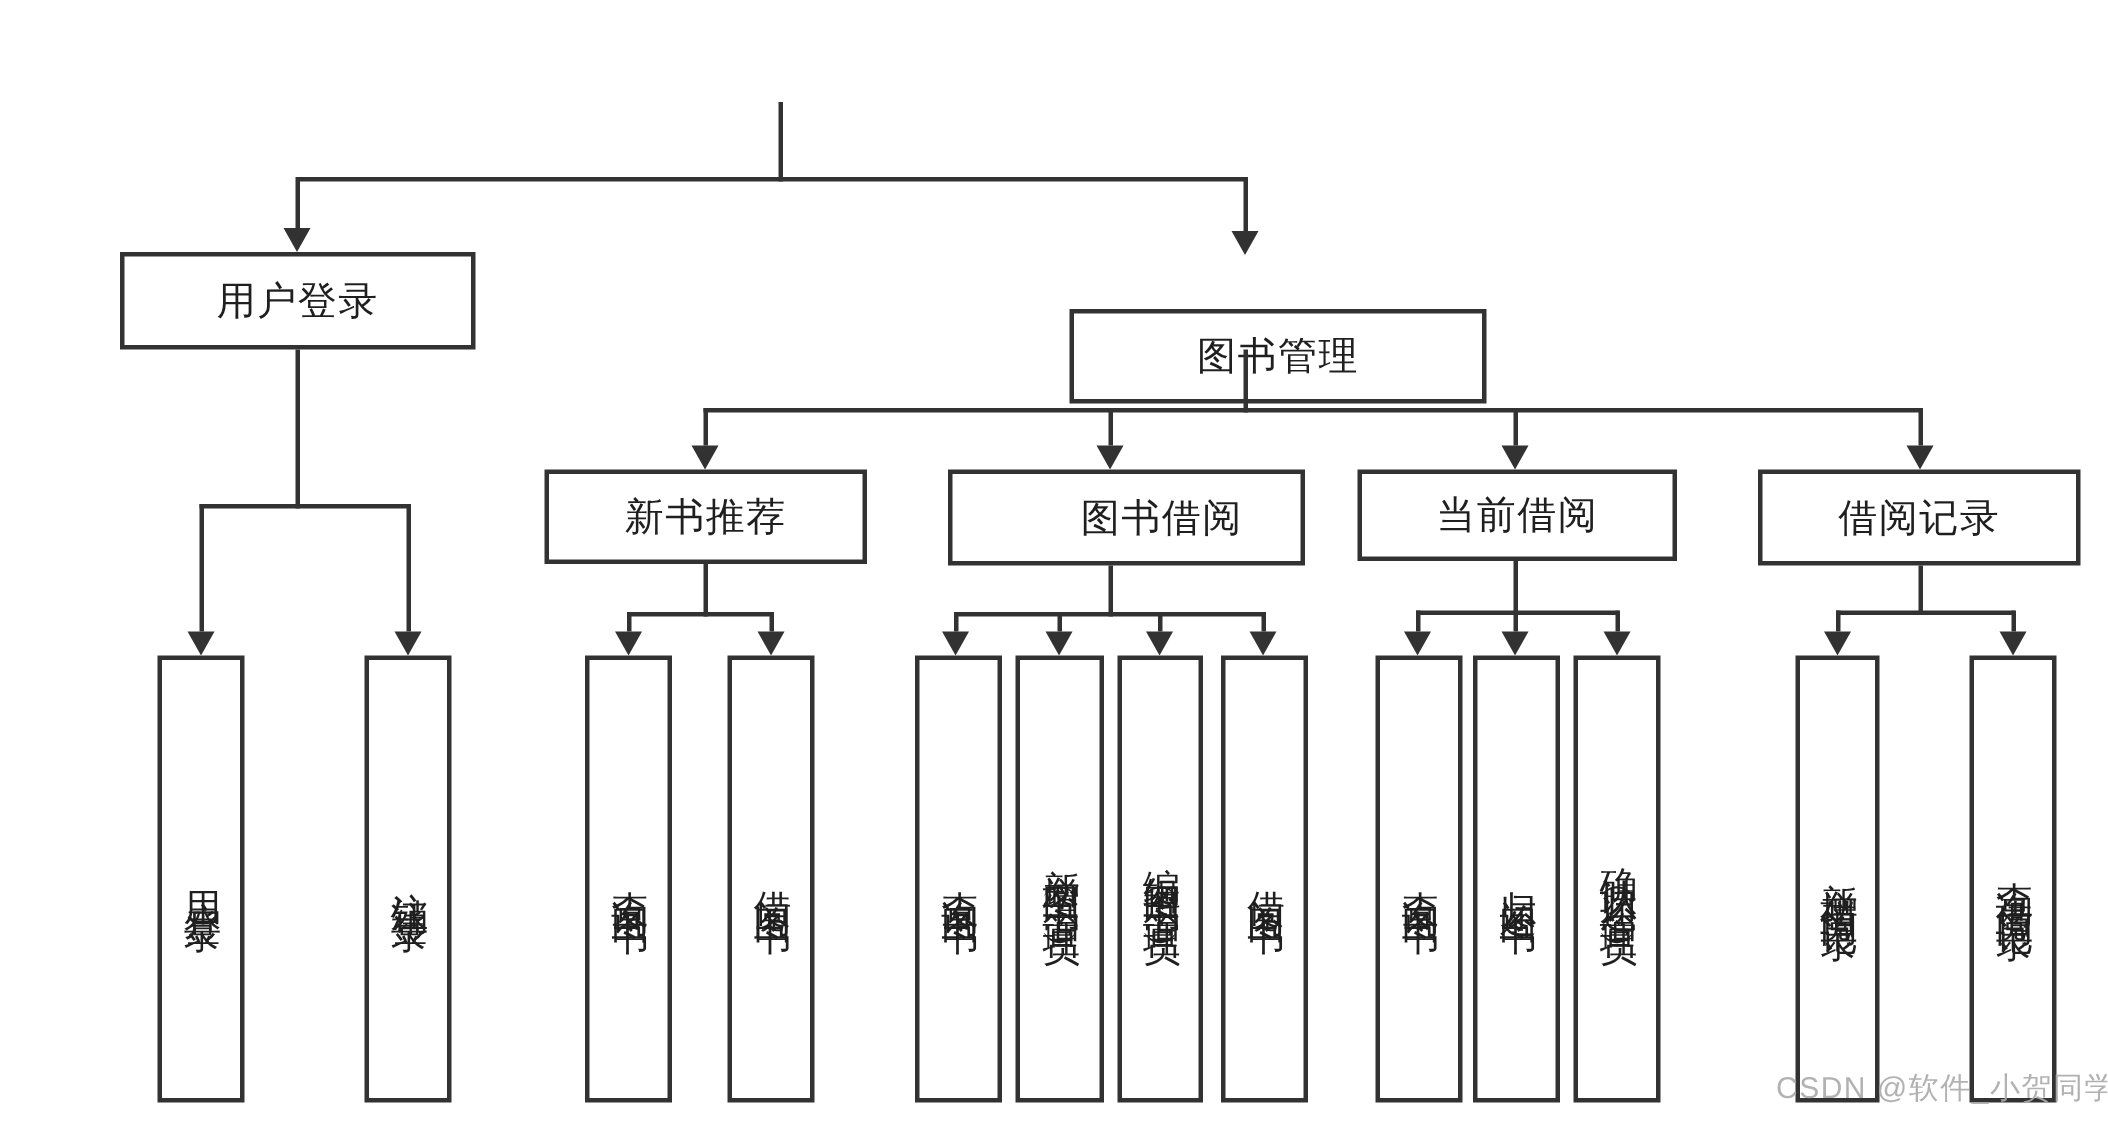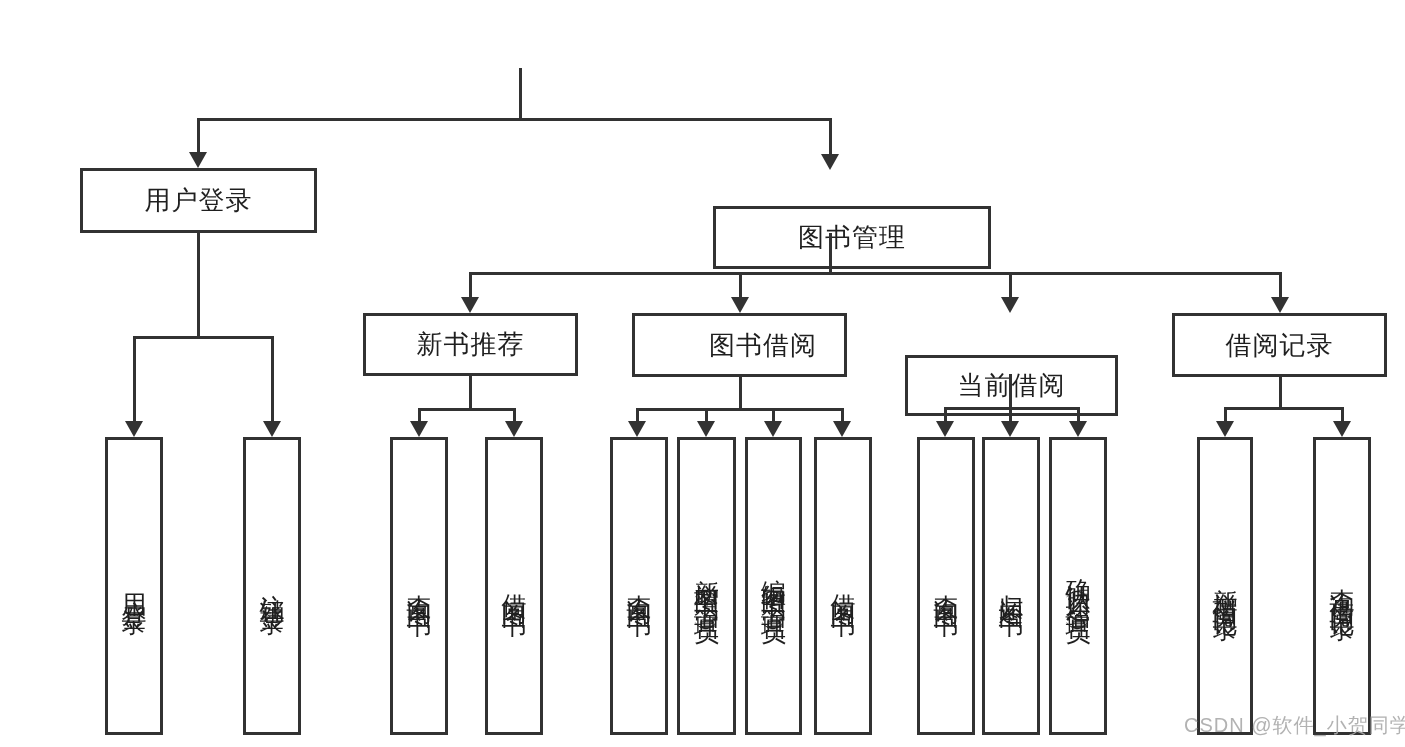--- a/index.html
+++ b/index.html
@@ -67,24 +67,24 @@
   <div class="astem" style="left:739px;top:272px;height:25px;"></div>
   <div class="ahead" style="left:731px;top:297px;"></div>
   <div class="astem" style="left:1009px;top:272px;height:25px;"></div>
   <div class="ahead" style="left:1001px;top:297px;"></div>
   <div class="astem" style="left:1279px;top:272px;height:25px;"></div>
   <div class="ahead" style="left:1271px;top:297px;"></div>
 
   <div class="node" style="left:363px;top:313px;width:215px;height:63px;font-family:Liberation Serif, serif;">
     <span>新书推荐</span>
   </div>
-  <div class="node" style="left:632px;top:313px;width:215px;height:64px;padding-left:47px;">
+  <div class="node" style="left:632px;top:313px;width:238px;height:64px;padding-left:47px;">
     <span>图书借阅</span>
   </div>
-  <div class="node" style="left:905px;top:313px;width:213px;height:61px;margin-top:42px;">
+  <div class="node" style="left:905px;top:313px;width:213px;height:61px;">
     <span>当前借阅</span>
   </div>
   <div class="node" style="left:1172px;top:313px;width:215px;height:64px;text-align:right;">
     <span>借阅记录</span>
   </div>
 
   <div class="vline" style="left:469px;top:376px;height:35px;"></div>
   <div class="hbar" style="left:418px;top:408px;width:97px;"></div>
   <div class="astem" style="left:418px;top:408px;height:13px;"></div>
   <div class="ahead" style="left:410px;top:421px;"></div>

